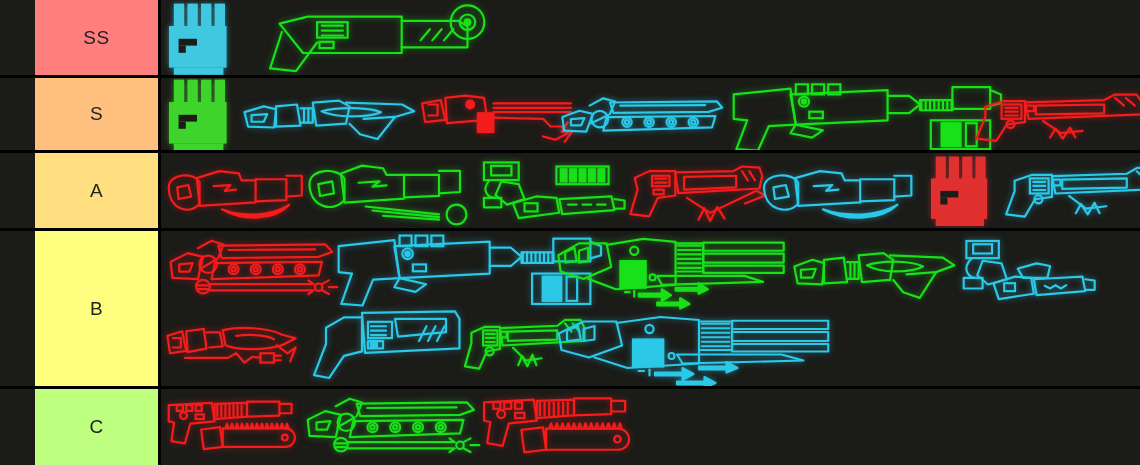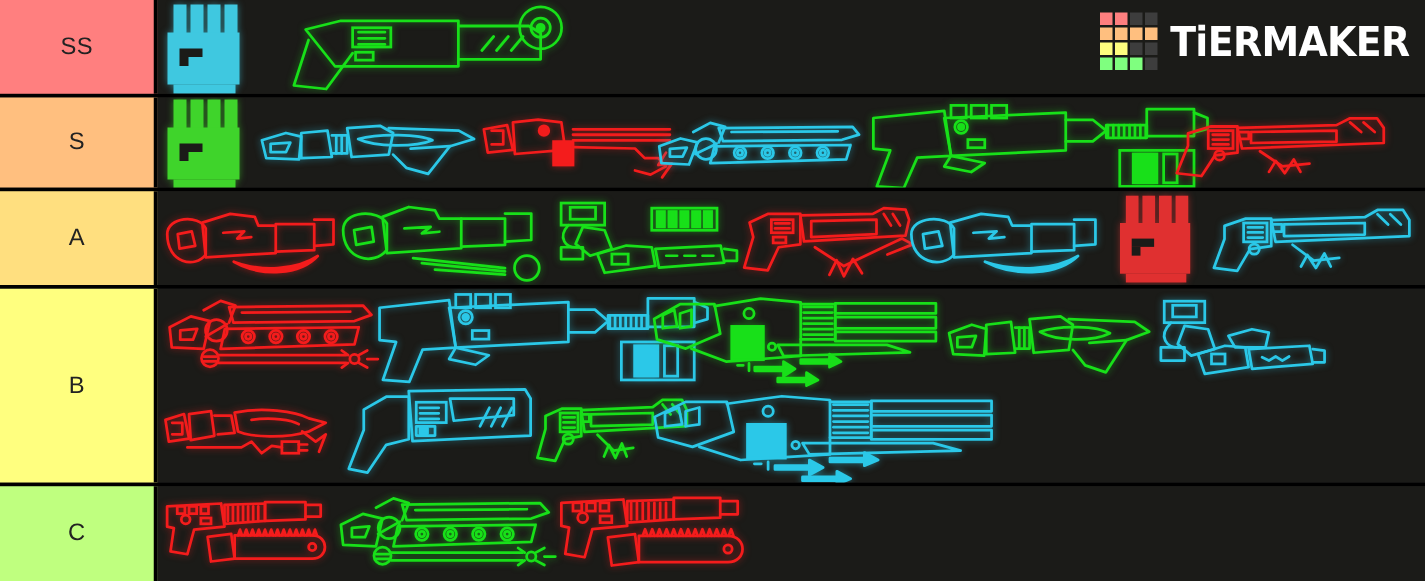--- a/index.html
+++ b/index.html
@@ -14,20 +14,21 @@
     display: flex; flex-direction: column;
     background: #000;
     position: relative;
   }
   .tier-row {
     display: flex;
     width: 100%;
     border-bottom: 3px solid #000;
     position: relative;
     background: #1b1b18;
+    padding-left: 35px;
   }
   .tier-row:last-child { border-bottom: 0; }
   .tier-label {
     width: 126px;
     flex: 0 0 126px;
     display: flex; align-items: center; justify-content: center;
     color: #222;
     font-size: 19px;
     font-family: "Liberation Sans", sans-serif;
     letter-spacing: 0.5px;
@@ -70,41 +71,20 @@
     line-height: 1;
     font-stretch: condensed;
     transform: scaleX(1.02);
   }
 </style>
 </head>
 <body>
 
 <div id="tier-list">
 
-  <div id="watermark">
-    <div class="wm-grid">
-        <div class="wm-cell" style="background: rgb(255, 127, 127);"></div>
-        <div class="wm-cell" style="background: rgb(255, 127, 127);"></div>
-        <div class="wm-cell" style="background: rgb(61, 61, 61);"></div>
-        <div class="wm-cell" style="background: rgb(61, 61, 61);"></div>
-        <div class="wm-cell" style="background: rgb(255, 191, 127);"></div>
-        <div class="wm-cell" style="background: rgb(255, 191, 127);"></div>
-        <div class="wm-cell" style="background: rgb(255, 191, 127);"></div>
-        <div class="wm-cell" style="background: rgb(255, 191, 127);"></div>
-        <div class="wm-cell" style="background: rgb(255, 255, 127);"></div>
-        <div class="wm-cell" style="background: rgb(255, 255, 127);"></div>
-        <div class="wm-cell" style="background: rgb(61, 61, 61);"></div>
-        <div class="wm-cell" style="background: rgb(61, 61, 61);"></div>
-        <div class="wm-cell" style="background: rgb(127, 255, 127);"></div>
-        <div class="wm-cell" style="background: rgb(127, 255, 127);"></div>
-        <div class="wm-cell" style="background: rgb(127, 255, 127);"></div>
-        <div class="wm-cell" style="background: rgb(61, 61, 61);"></div>
-      </div>
-    <div class="wm-text">TiERMAKER</div>
-  </div>
 
   <div id="rows-container">
       <div class="tier-row" style="height: 78px;">
         <div class="tier-label" style="background: rgb(255, 127, 127);">SS</div>
         <div class="tier-items">
           <div class="item" style="left: 8px; top: 2px; width: 80px; height: 76px;">
             <svg viewBox="0 0 80 76" width="80" height="76" style="filter: drop-shadow(rgba(63, 200, 224, 0.533) 0px 0px 3px);">
               <rect x="4.8" y="1.6" width="10.4" height="24" stroke="none" stroke-width="2.2" fill="#3fc8e0"></rect>
               <rect x="18.4" y="1.6" width="10.4" height="27.2" stroke="none" stroke-width="2.2" fill="#3fc8e0"></rect>
               <rect x="32" y="1.6" width="10.4" height="27.2" stroke="none" stroke-width="2.2" fill="#3fc8e0"></rect>

